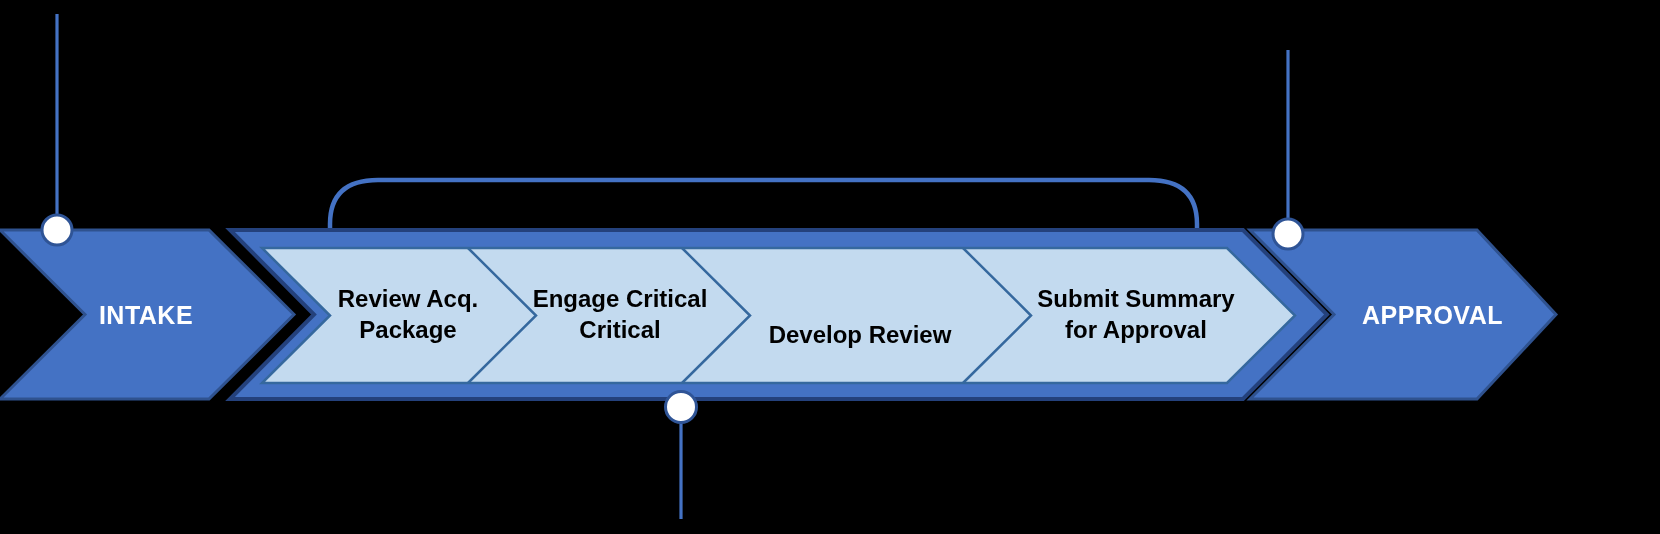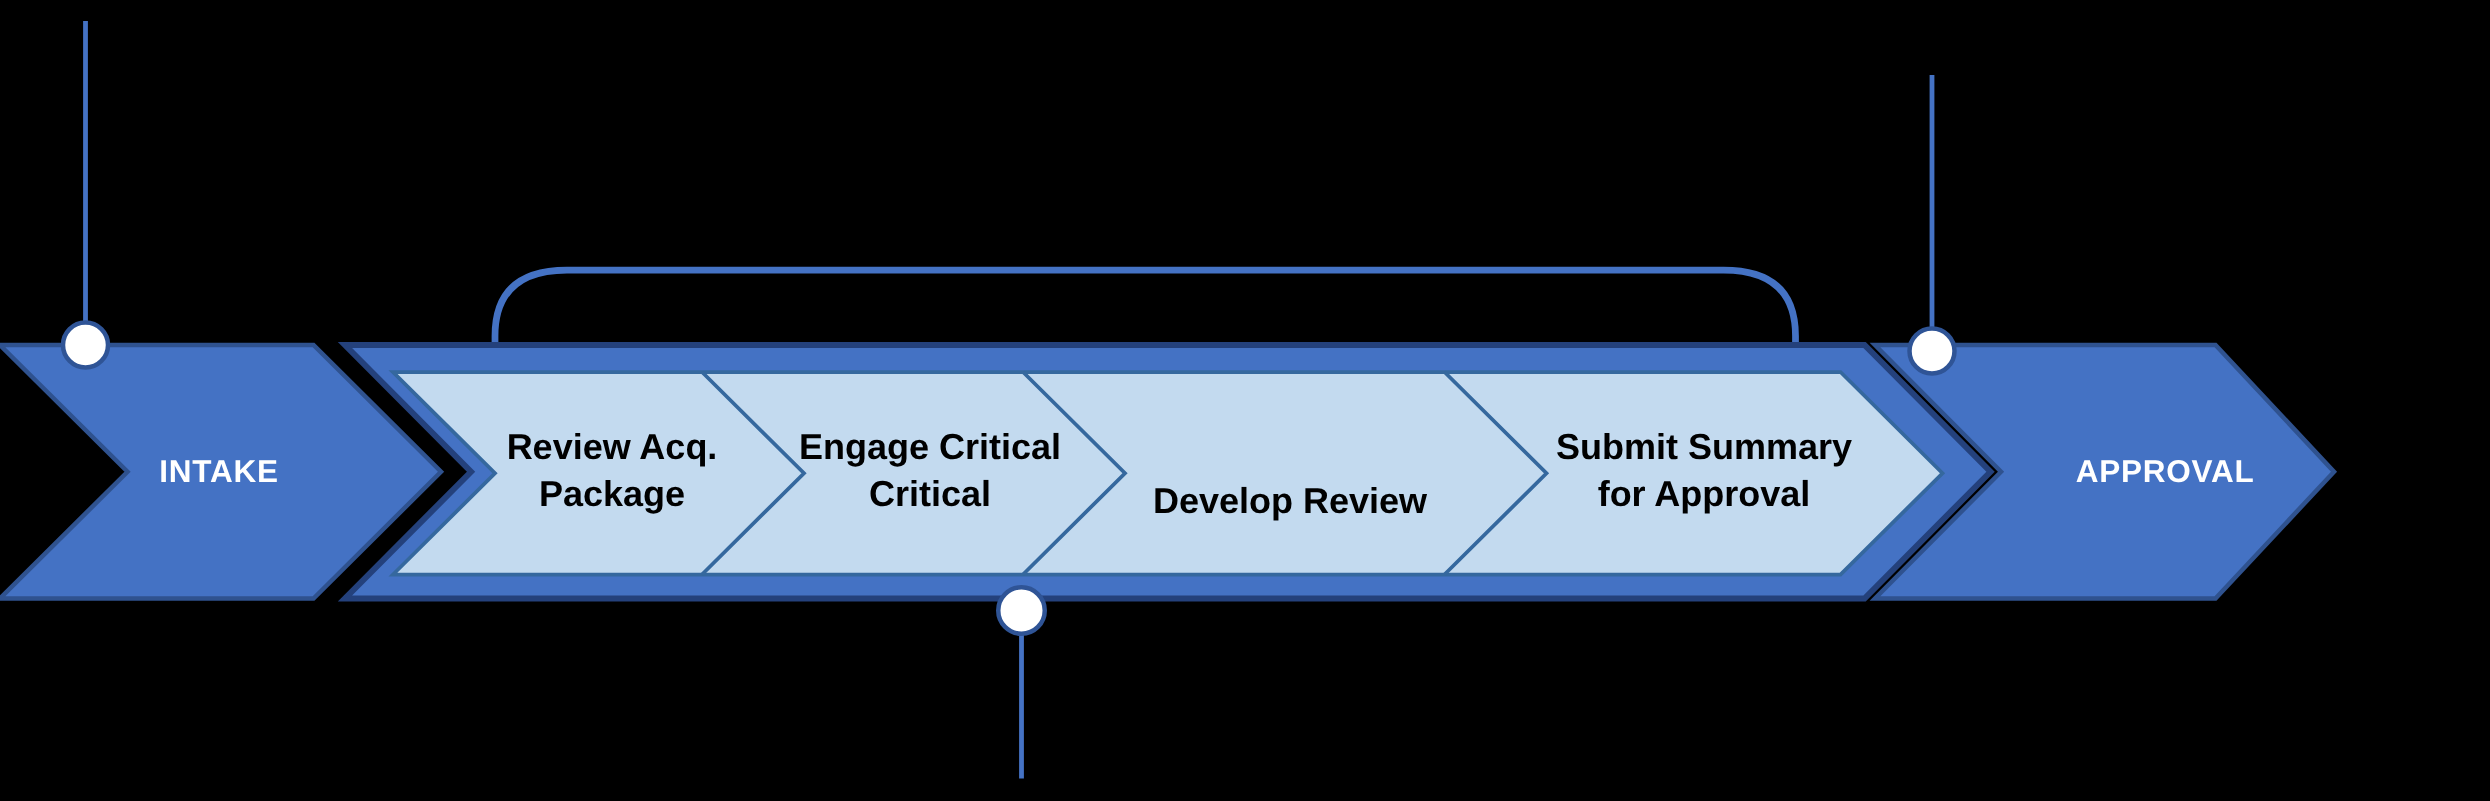--- a/index.html
+++ b/index.html
@@ -12,21 +12,21 @@
   }
   .stage svg{position:absolute;left:0;top:0;}
   .lbl{
     position:absolute;
     text-align:center;
     font-weight:bold;
     user-select:none;
   }
   .stage-lbl{
     color:#fff;
-    font-size:21px;
+    font-size:25px;
     line-height:28px;
     letter-spacing:0.5px;
   }
   .step-lbl{
     color:#000;
     font-size:24px;
     line-height:31px;
   }
 </style>
 </head>

